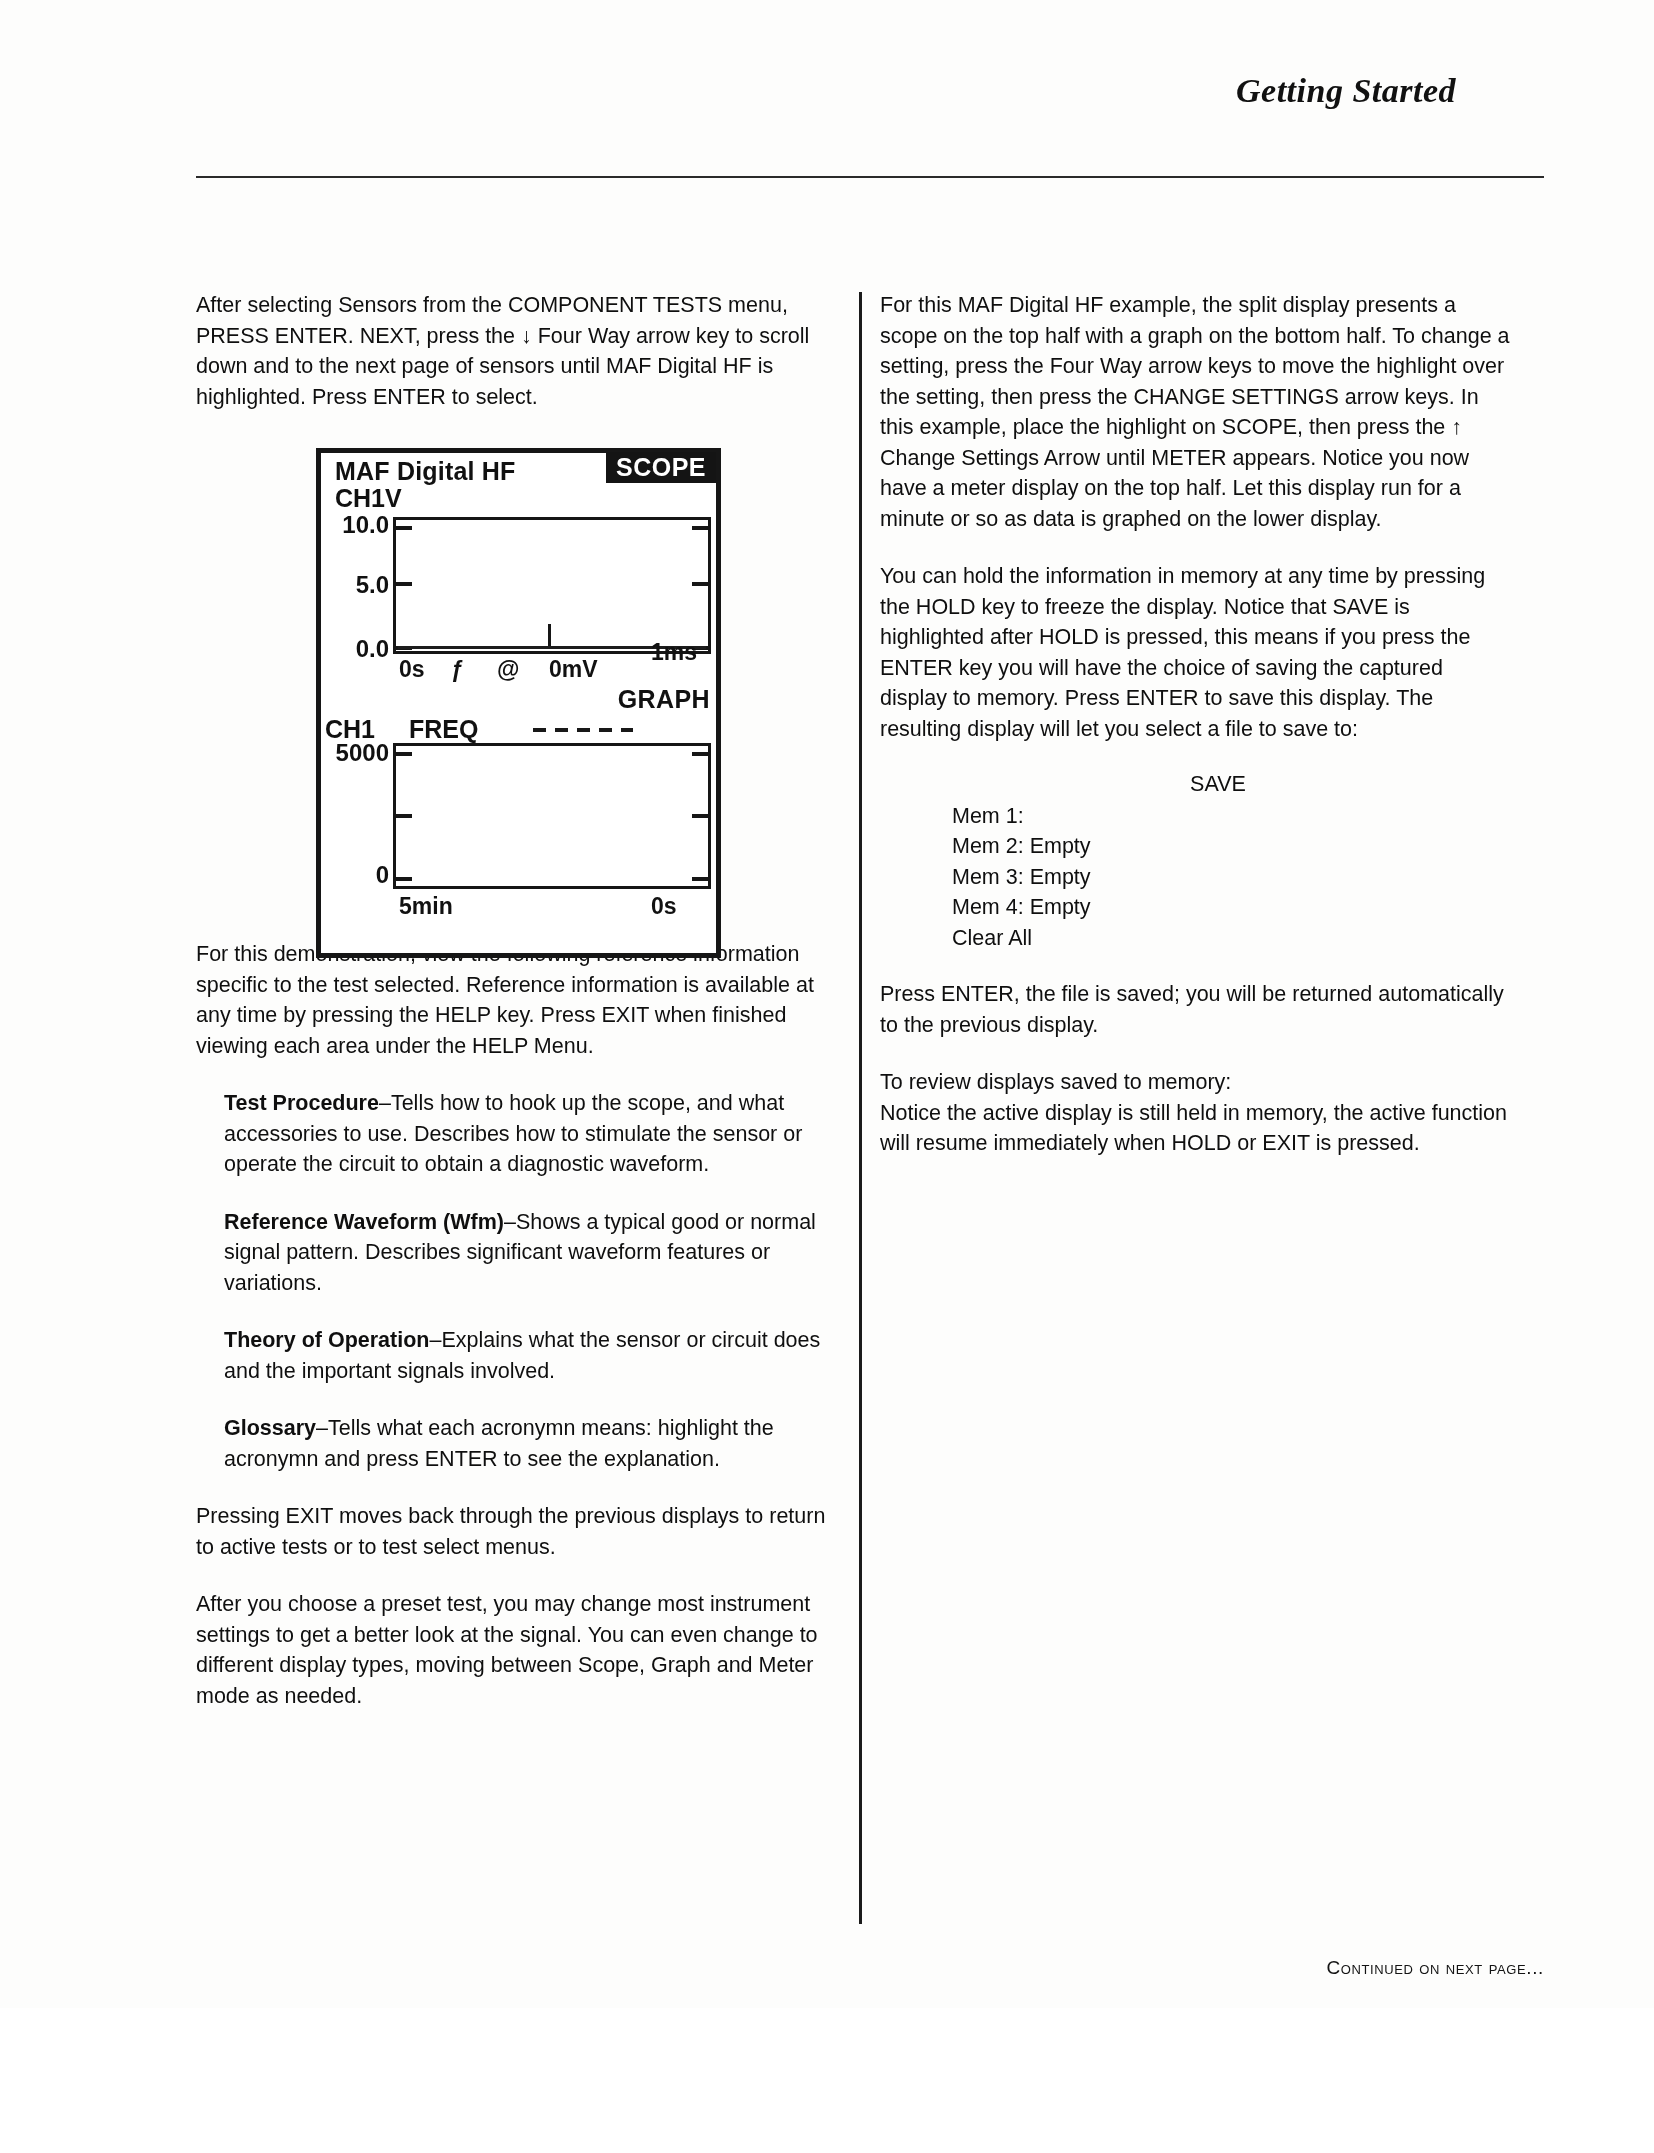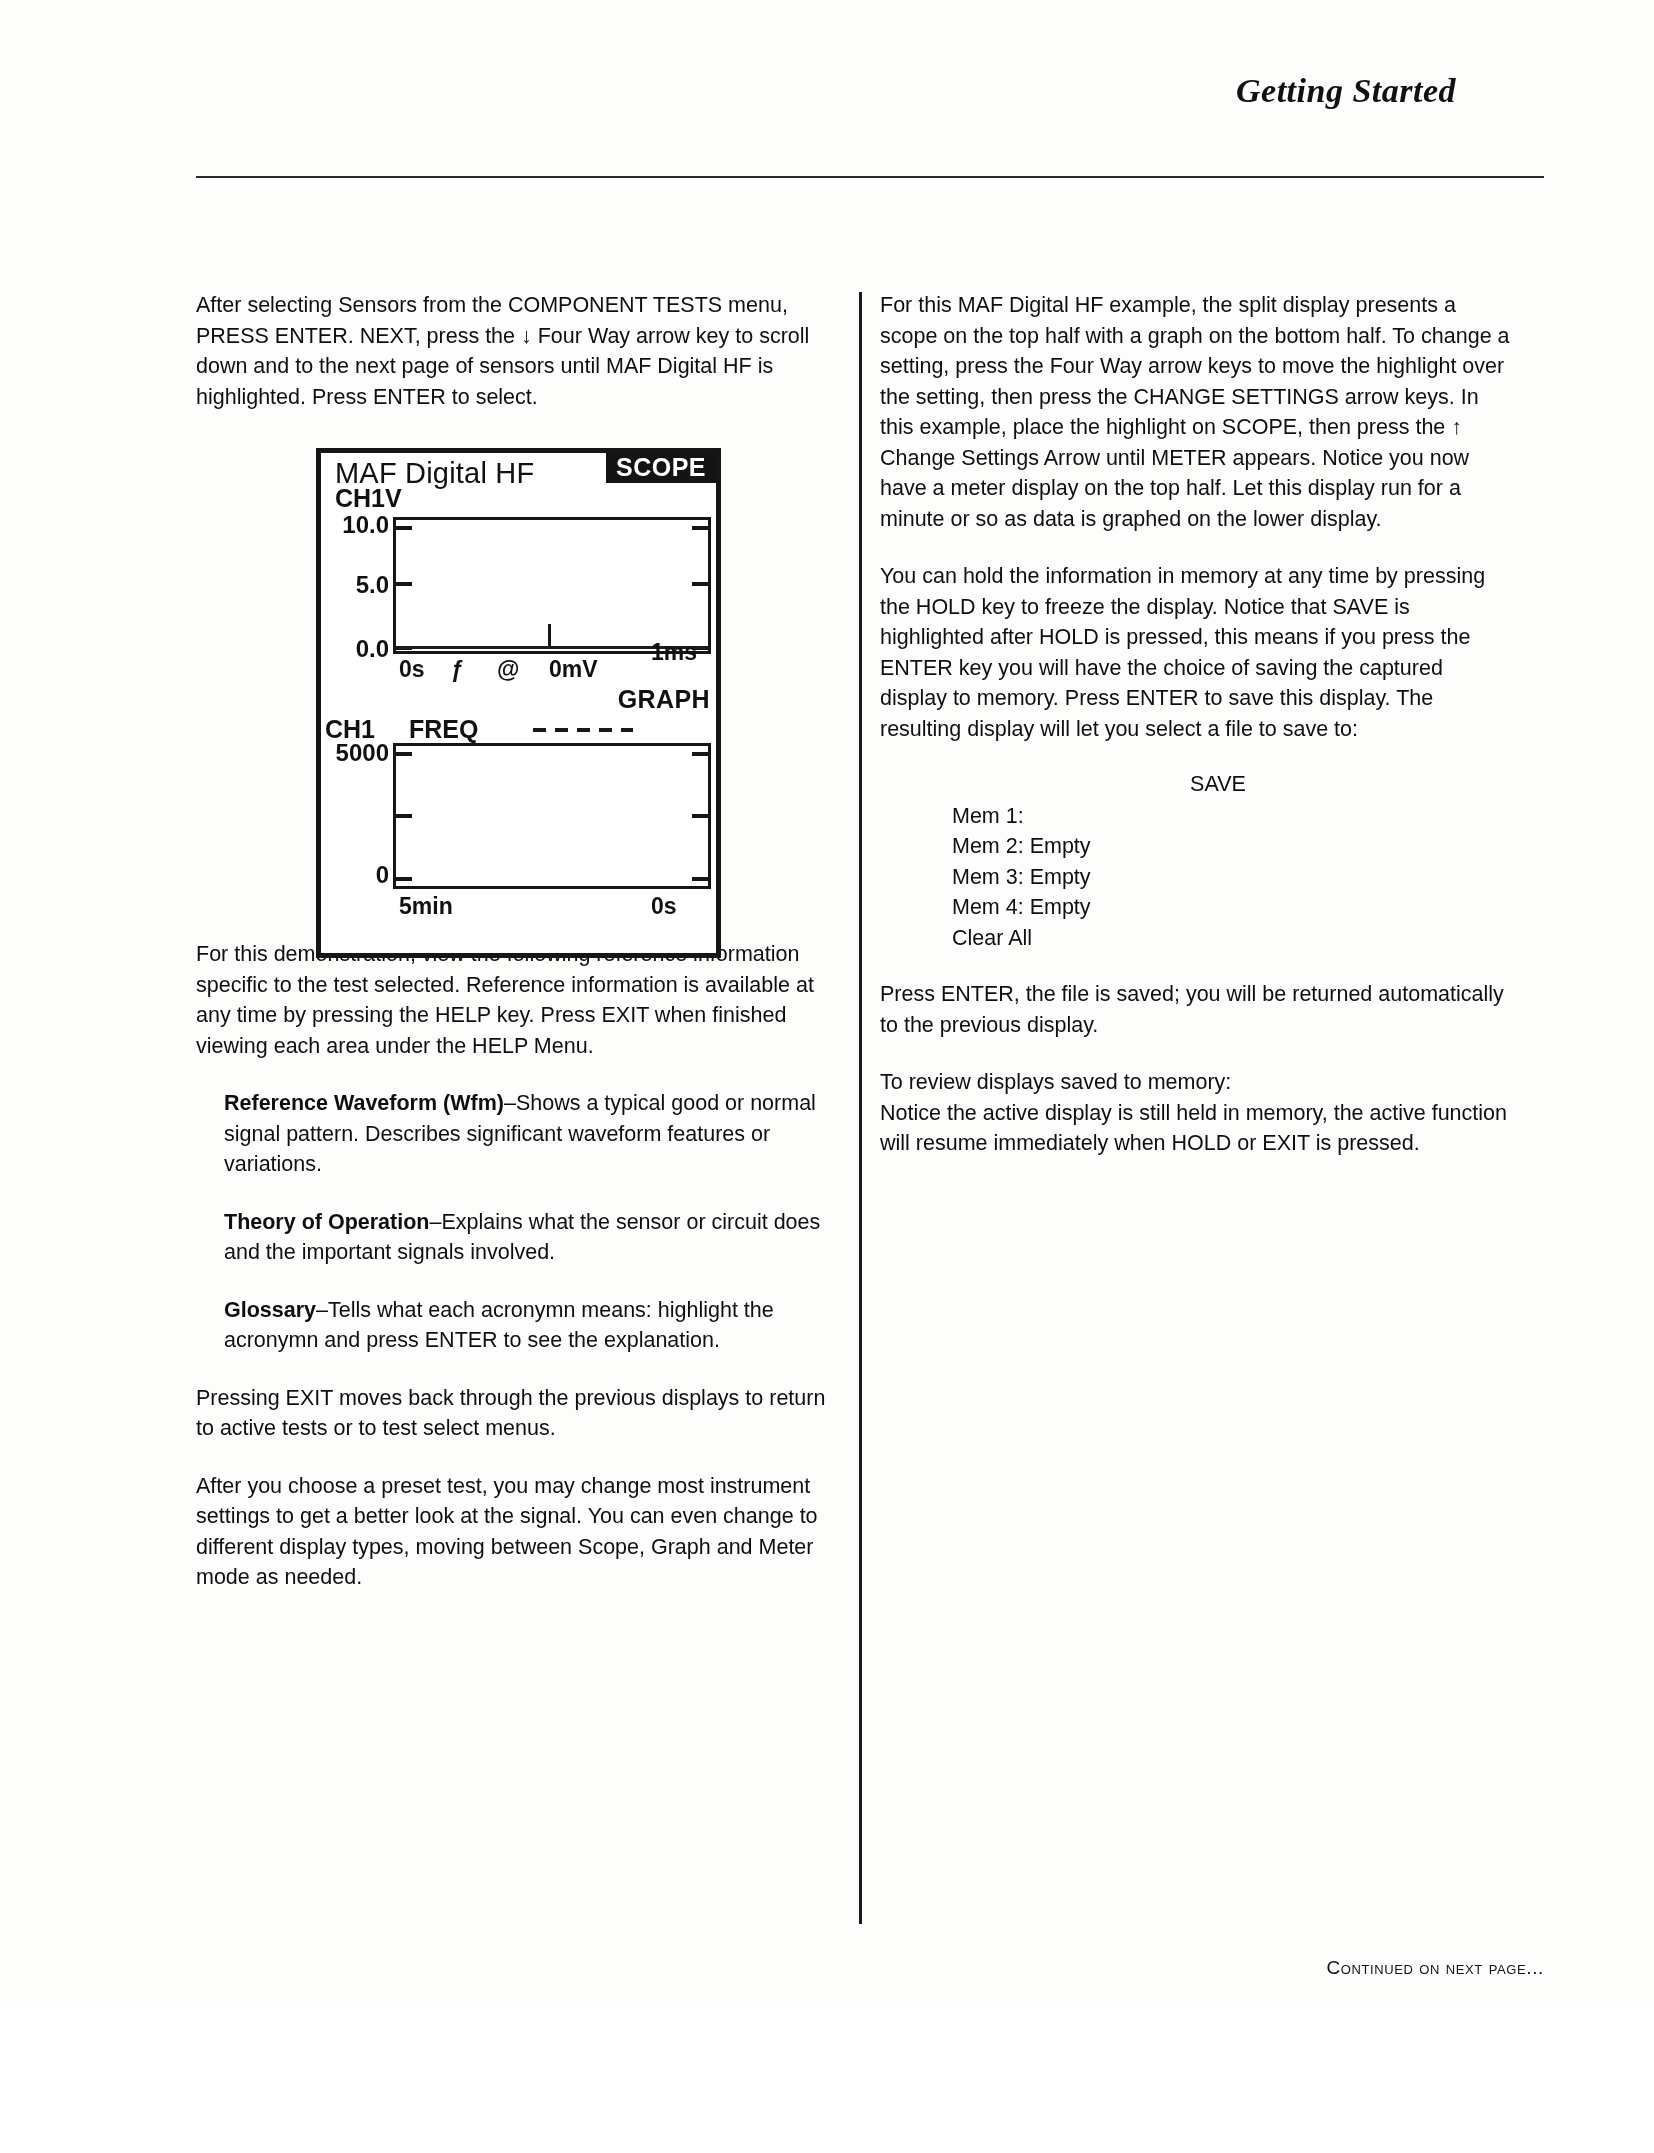--- a/index.html
+++ b/index.html
@@ -98,22 +98,22 @@
   }
   .dev-inner {
     position: relative;
     width: 100%;
     height: 100%;
   }
   .dev-title {
     position: absolute;
     left: 14px;
     top: 4px;
-    font-size: 29px;
-    font-weight: normal;
+    font-size: 25px;
+    font-weight: bold;
     letter-spacing: 0.2px;
   }
   .dev-sub {
     position: absolute;
     left: 14px;
     top: 31px;
     font-size: 25px;
     font-weight: bold;
   }
   .badge-scope {
@@ -277,20 +277,23 @@
   <div class="col-divider"></div>
 
   <div class="col col-left">
 
     <p class="para">After selecting Sensors from the COMPONENT TESTS menu, PRESS ENTER. NEXT, press the ↓ Four Way arrow key to scroll down and to the next page of sensors until MAF Digital HF is highlighted. Press ENTER to select.</p>
 
     <div style="height:500px"></div>
 
     <p class="para">For this demonstration, view the following reference information specific to the test selected. Reference information is available at any time by pressing the HELP key. Press EXIT when finished viewing each area under the HELP Menu.</p>
 
+    <div class="indent-block">
+      <b>Test Procedure</b><span>–Tells how to hook up the scope, and what accessories to use.  Describes how to stimulate the sensor or operate the circuit to obtain a diagnostic waveform.</span>
+    </div>
 
     <div class="indent-block">
       <b>Reference Waveform (Wfm)</b><span>–Shows a typical good or normal signal pattern.  Describes significant waveform features or variations.</span>
     </div>
 
     <div class="indent-block">
       <b>Theory of Operation</b><span>–Explains what the sensor or circuit does and the important signals involved.</span>
     </div>
 
     <div class="indent-block">

